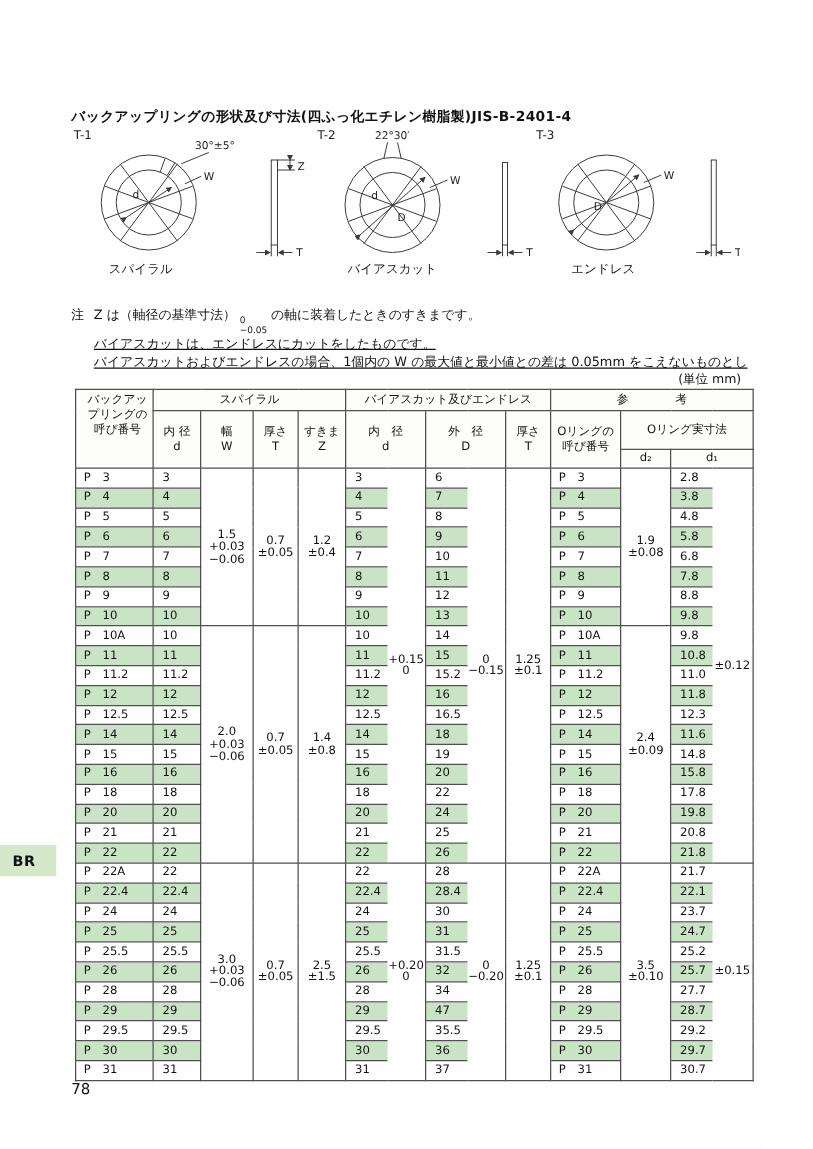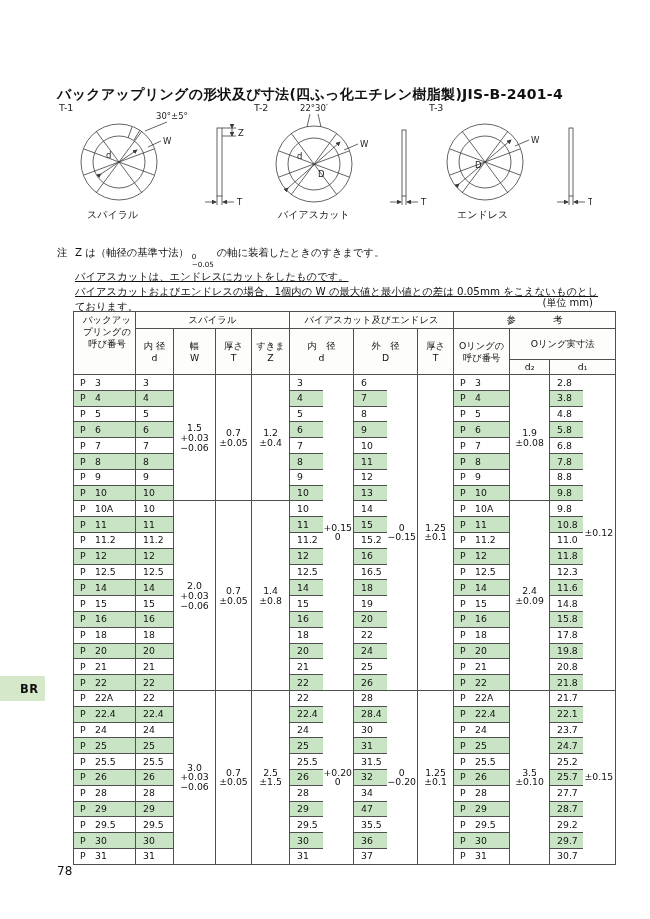--- a/index.html
+++ b/index.html
@@ -1,52 +1,52 @@
 <!DOCTYPE html>
 <html><head>
 <meta charset="utf-8">
 <style>
   html,body{margin:0;padding:0;}
   body{width:650px;height:919px;background:#e8e8e8;font-family:"DejaVu Sans","Liberation Sans",sans-serif;color:#111;}
   .sheet{position:relative;width:650px;height:919px;background:#ffffff;overflow:hidden;}
 
-  .title{position:absolute;left:57px;top:86px;font-size:14px;font-weight:bold;letter-spacing:.3px;white-space:nowrap;}
+  .title{position:absolute;left:57px;top:86px;font-size:11px;font-weight:bold;letter-spacing:.3px;white-space:nowrap;}
 
   .figs{position:absolute;left:57px;top:100px;display:flex;justify-content:space-between;}
   svg line,svg circle,svg rect,svg path.ln{stroke:#3c3c3c;stroke-width:0.8;fill:none;}
   svg text{font-size:8.5px;fill:#1c1c1c;}
   svg text.ftag{font-size:9.5px;}
   svg text.fcap{font-size:10px;}
 
   .notes{position:absolute;left:57px;top:245px;font-size:10.3px;line-height:1.5;}
   .noteline{white-space:nowrap;}
   .noteline .nlabel{display:inline-block;width:18px;}
   .ind{padding-left:18px;text-decoration:underline;}
   .stack{display:inline-flex;flex-direction:column;font-size:7.2px;line-height:1.08;vertical-align:-3px;text-align:left;padding:0 3px;}
 
   .unit{position:absolute;right:57px;top:296px;font-size:10px;}
 
-  .tablewrap{position:absolute;left:73px;top:311px;}
+  .tablewrap{position:absolute;left:60px;top:311px;}
   table.dtable{border-collapse:collapse;table-layout:fixed;width:542px;font-size:9.3px;color:#111;}
   .dtable th,.dtable td{border:1px solid #4f4f4f;padding:0;vertical-align:middle;overflow:hidden;}
   .dtable thead th{font-weight:normal;text-align:center;white-space:pre-line;line-height:1.25;background:#fdfdfb;}
   .hr1 th{height:16px;font-size:9.4px;}
   .hr2 th{height:30px;}
   .hr3 th{height:14px;}
   th.ring-h{text-align:left;padding:2px 0 0 5px;line-height:1.35;vertical-align:top;}
   .dtable tbody td{height:14.8px;line-height:1.05;}
   td.val{text-align:left;padding-left:7px;}
   td.pn{text-align:left;padding-left:6px;}
   .pp{display:inline-block;width:15px;}
   td.merged{text-align:center;white-space:pre-line;line-height:1.35;}
   .nr{border-right:none !important;}
   .nl{border-left:none !important;margin-top:32px;}
   tr.hl td{background:#c9e4c4;}
 
-  .brtab{position:absolute;left:0;top:676px;width:45px;height:25px;background:#d6e8ca;font-weight:bold;font-size:11.5px;display:flex;align-items:center;padding-left:20px;box-sizing:border-box;letter-spacing:.5px;}
+  .brtab{position:absolute;left:0;top:676px;width:45px;height:25px;background:#d6e8ca;font-weight:bold;font-size:11.5px;display:flex;align-items:center;padding-left:10px;box-sizing:border-box;letter-spacing:.5px;}
   .pagenum{position:absolute;left:57px;top:864px;font-size:12px;}
 </style>
 </head>
 <body>
 
 <div class="sheet">
 
   <div class="title">バックアップリングの形状及び寸法(四ふっ化エチレン樹脂製)JIS-B-2401-4</div>
 
   <div class="figs">
@@ -134,21 +134,20 @@
 
   <div class="notes">
     <div class="noteline">
       <span class="nlabel">注</span><span>Z は（軸径の基準寸法）</span><span class="stack">
           <span>0</span>
           <span>−0.05</span>
         </span><span>の軸に装着したときのすきまです。</span>
     </div>
     <div class="noteline ind">バイアスカットは、エンドレスにカットをしたものです。</div>
     <div class="noteline ind">バイアスカットおよびエンドレスの場合、1個内の W の最大値と最小値との差は 0.05mm をこえないものとし</div>
-    <div class="noteline ind">ております。</div>
   </div>
 
   <div class="unit">(単位 mm)</div>
 
   <div class="tablewrap">
     <table class="dtable">
       <colgroup>
         <col style="width:62px">
           <col style="width:38px">
           <col style="width:42px">

